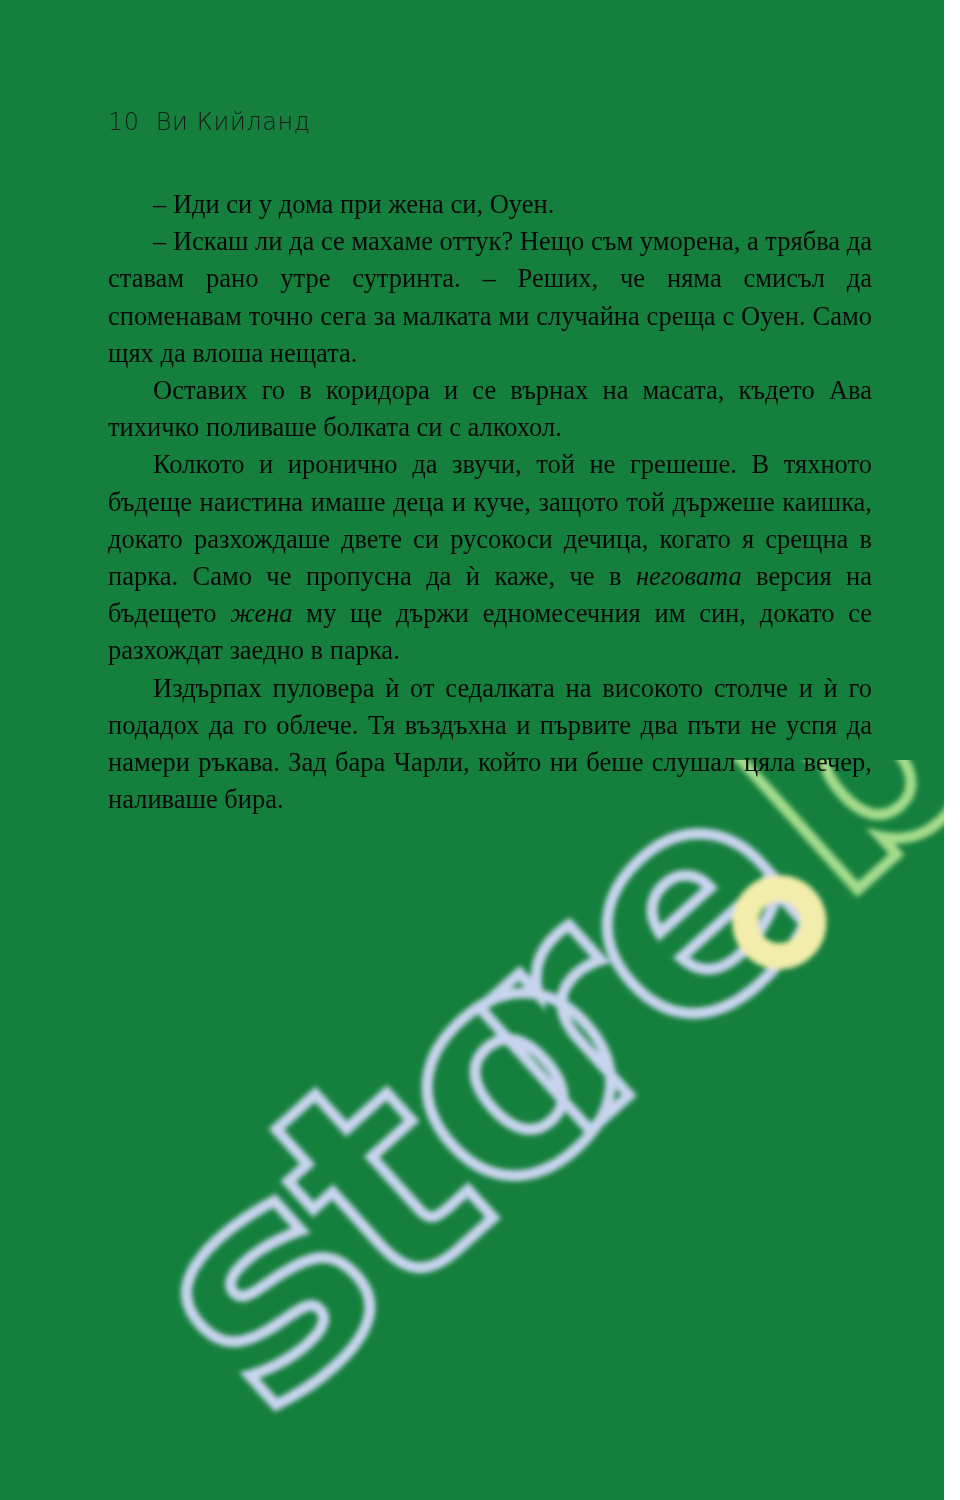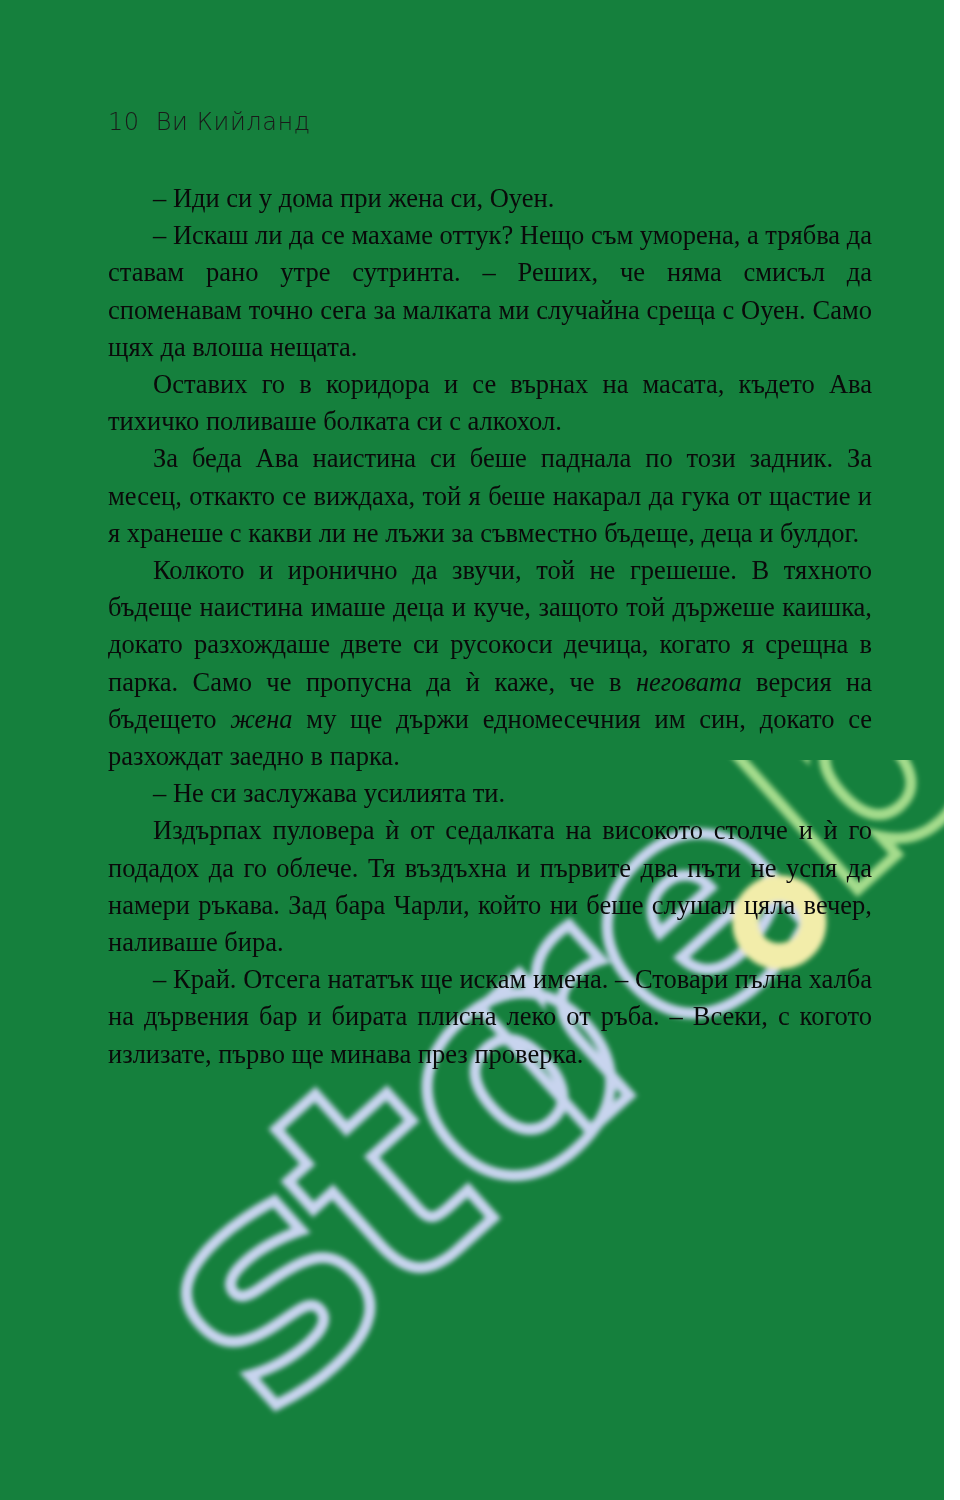--- a/index.html
+++ b/index.html
@@ -47,21 +47,21 @@
     white-space: nowrap;
   }
   .running-head .folio {
     margin-right: 16px;
   }
 
   
   .text-column {
     position: absolute;
     left: 108px;
-    top: 180px;
+    top: 186px;
     width: 764px;
     z-index: 1;
   }
 
   .para {
     margin: 0;
     padding: 0;
     font-size: 26.5px;
     line-height: 37.2px;
     color: #0a0a0a;
@@ -101,20 +101,17 @@
   </div>
 
   <div class="running-head">
     <span class="folio">10</span><span>Ви Кийланд</span>
   </div>
 
   <div class="text-column">
     <p class="para last-line-natural">– Иди си у дома при жена си, Оуен.</p>
     <p class="para last-line-natural">– Искаш ли да се махаме оттук? Нещо съм уморена, а трябва да ставам рано утре сутринта. – Реших, че няма смисъл да споменавам точно сега за малката ми случайна среща с Оуен. Само щях да влоша нещата.</p>
     <p class="para last-line-natural">Оставих го в коридора и се върнах на масата, където Ава тихичко поливаше болката си с алкохол.</p>
-    <p class="para last-line-natural">За беда Ава наистина си беше паднала по този задник. За месец, откакто се виждаха, той я беше накарал да гука от щастие и я хранеше с какви ли не лъжи за съвместно бъдеще, деца и булдог.</p>
     <p class="para last-line-natural">Колкото и иронично да звучи, той не грешеше. В тяхното бъдеще наистина имаше деца и куче, защото той държеше каишка, докато разхождаше двете си русокоси дечица, когато я срещна в парка. Само че пропусна да ѝ каже, че в <em>неговата</em> версия на бъдещето <em>жена</em> му ще държи едномесечния им син, докато се разхождат заедно в парка.</p>
-    <p class="para last-line-natural">– Не си заслужава усилията ти.</p>
     <p class="para last-line-natural">Издърпах пуловера ѝ от седалката на високото столче и ѝ го подадох да го облече. Тя въздъхна и първите два пъти не успя да намери ръкава. Зад бара Чарли, който ни беше слушал цяла вечер, наливаше бира.</p>
-    <p class="para last-line-natural">– Край. Отсега нататък ще искам имена. – Стовари пълна халба на дървения бар и бирата плисна леко от ръба. – Всеки, с когото излизате, първо ще минава през проверка.</p>
   </div>
 
 </div>
 
 </body></html>

